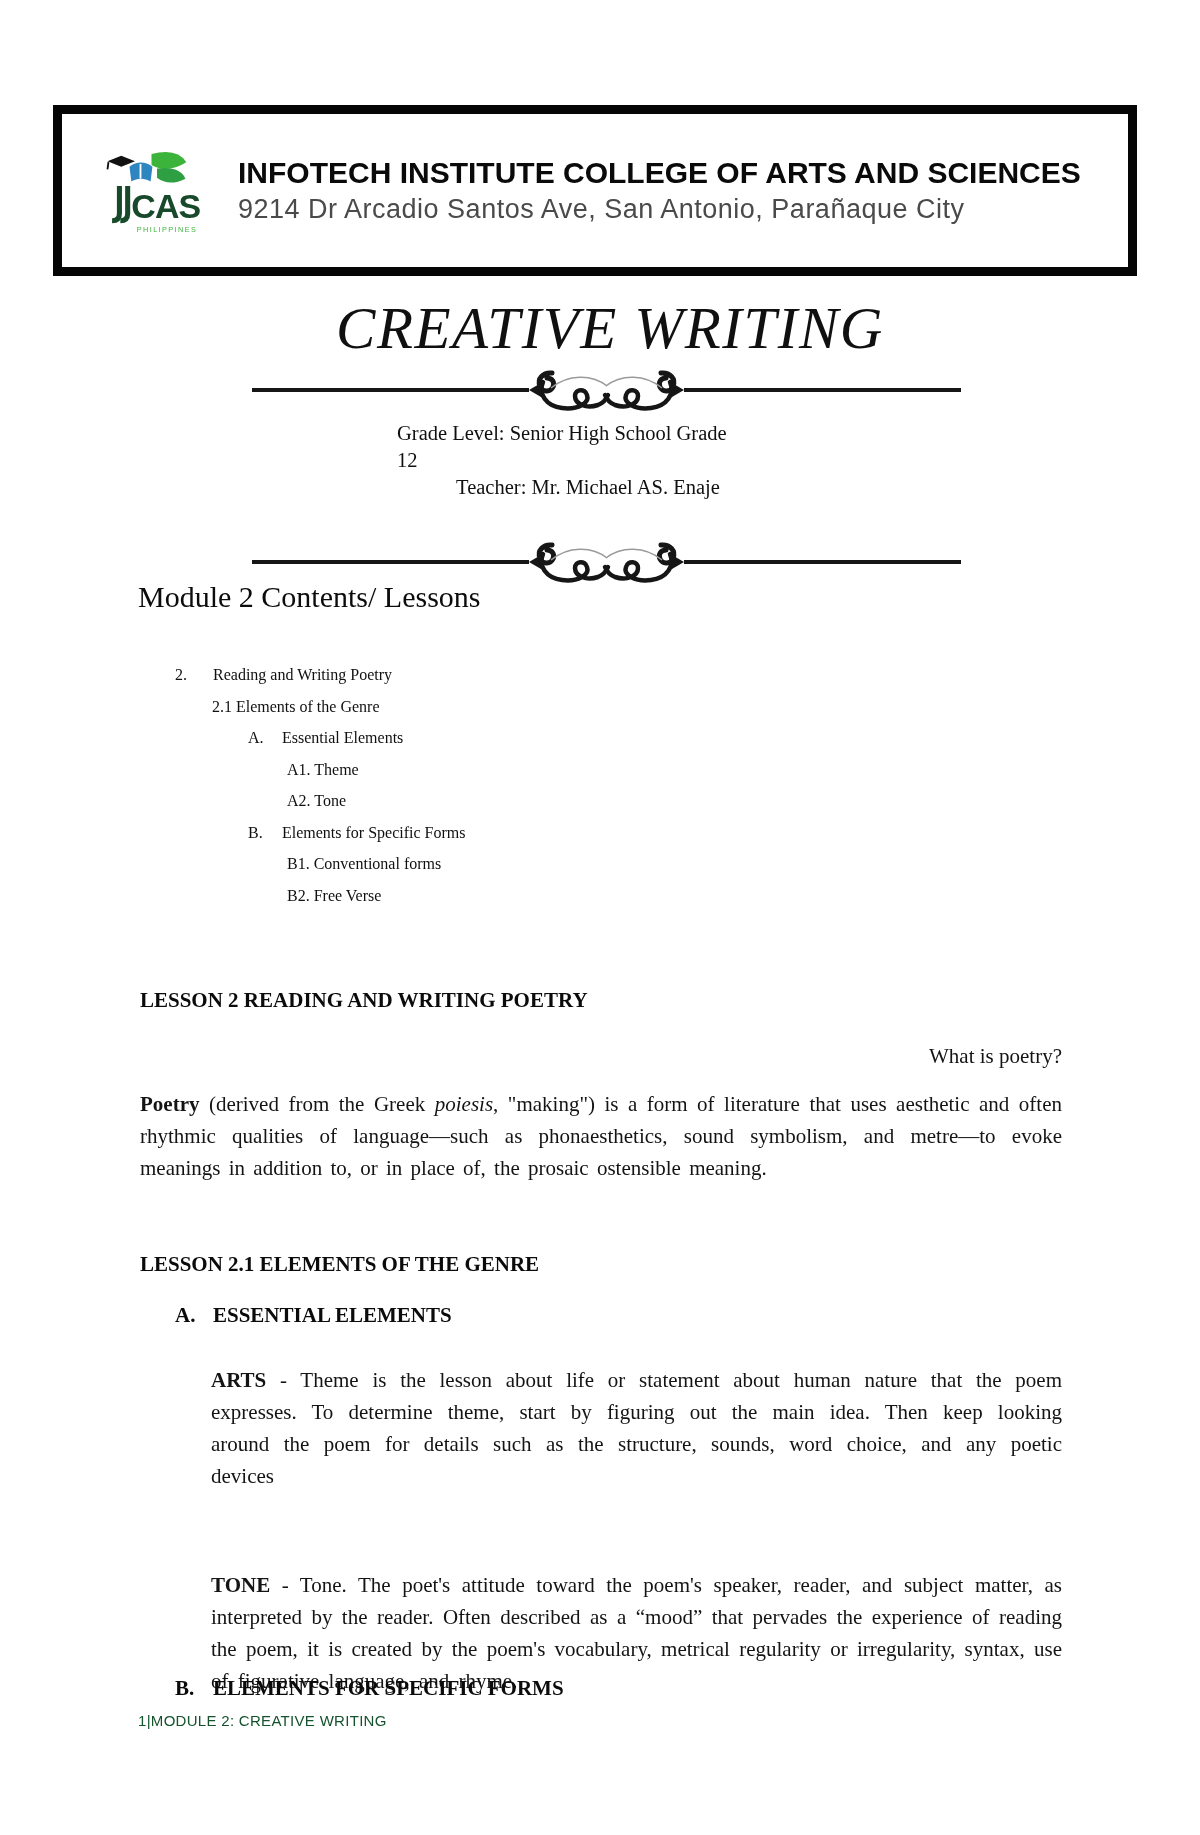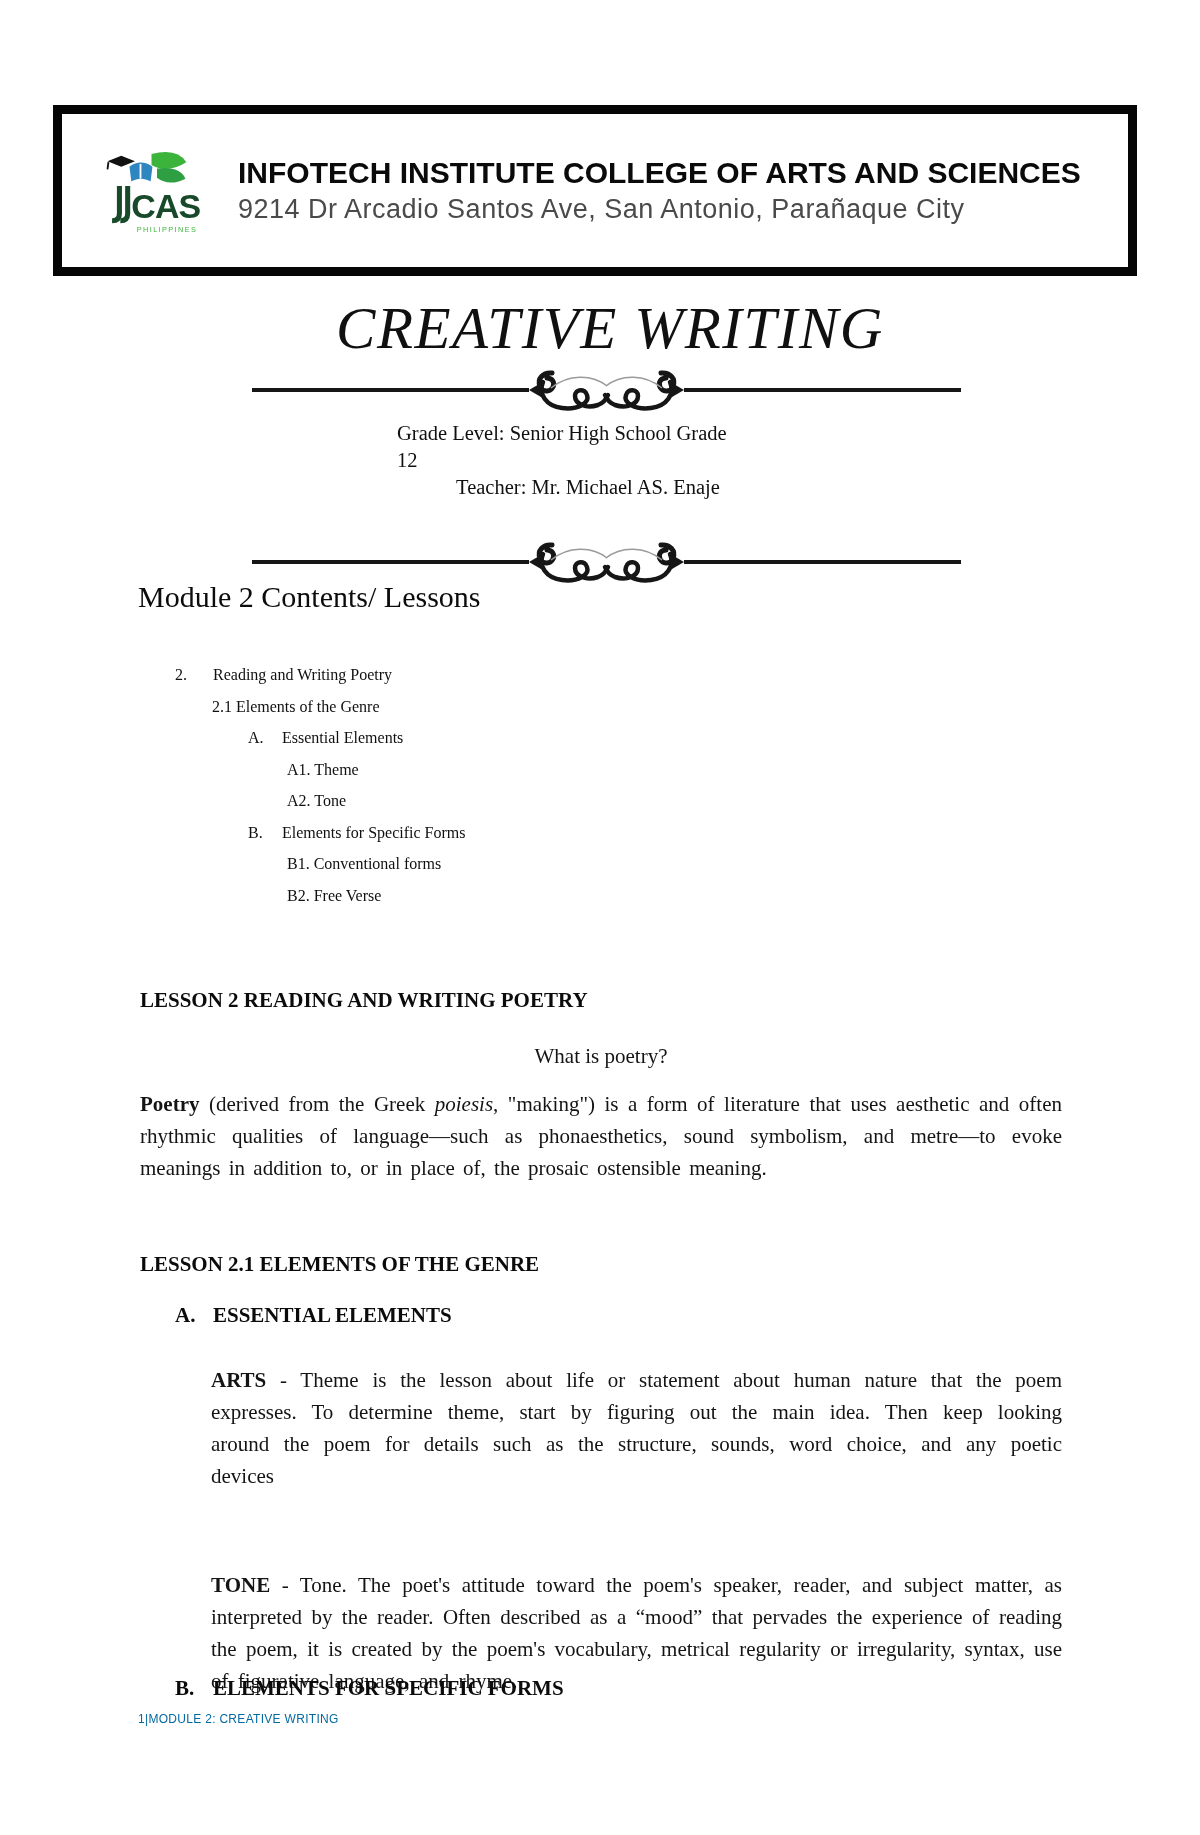--- a/index.html
+++ b/index.html
@@ -46,29 +46,29 @@
   
   .h-bold{position:absolute;left:140px;font-weight:bold;font-size:21px;color:#0b0b0b;}
   #lesson2-heading{top:988px;}
   #lesson21-heading{top:1252px;}
   .sub-heading{position:absolute;left:175px;font-weight:bold;font-size:21px;color:#0b0b0b;}
   .sub-heading .num{display:inline-block;width:38px;}
   #section-a-heading{top:1303px;}
   #section-b-heading{top:1676px;}
 
   .para{position:absolute;font-size:21px;line-height:32px;text-align:justify;color:#141414;}
-  #what-question{top:1040px;left:140px;width:922px;text-align:center;}
+  #what-question{top:1040px;left:140px;width:922px;text-align:right;}
   #poetry-para{top:1088px;left:140px;width:922px;word-spacing:3px;}
   #theme-para{top:1364px;left:211px;width:851px;word-spacing:5px;}
   #tone-para{top:1569px;left:211px;width:851px;word-spacing:4px;}
   .lead{font-weight:bold;}
   .it{font-style:italic;}
 
   .footer{position:absolute;top:1712px;left:138px;font-family:"Liberation Sans",sans-serif;
-          font-size:12px;letter-spacing:.3px;color:#0369a1;}
+          font-size:15px;letter-spacing:.3px;color:#14532d;}
 </style>
 </head>
 <body>
 
 <div class="page">
 
   <svg width="0" height="0" style="position:absolute" aria-hidden="true">
     <defs>
       <g id="flourish-half">
         <line x1="4" y1="28" x2="281" y2="28" stroke="#161616" stroke-width="4"></line>

